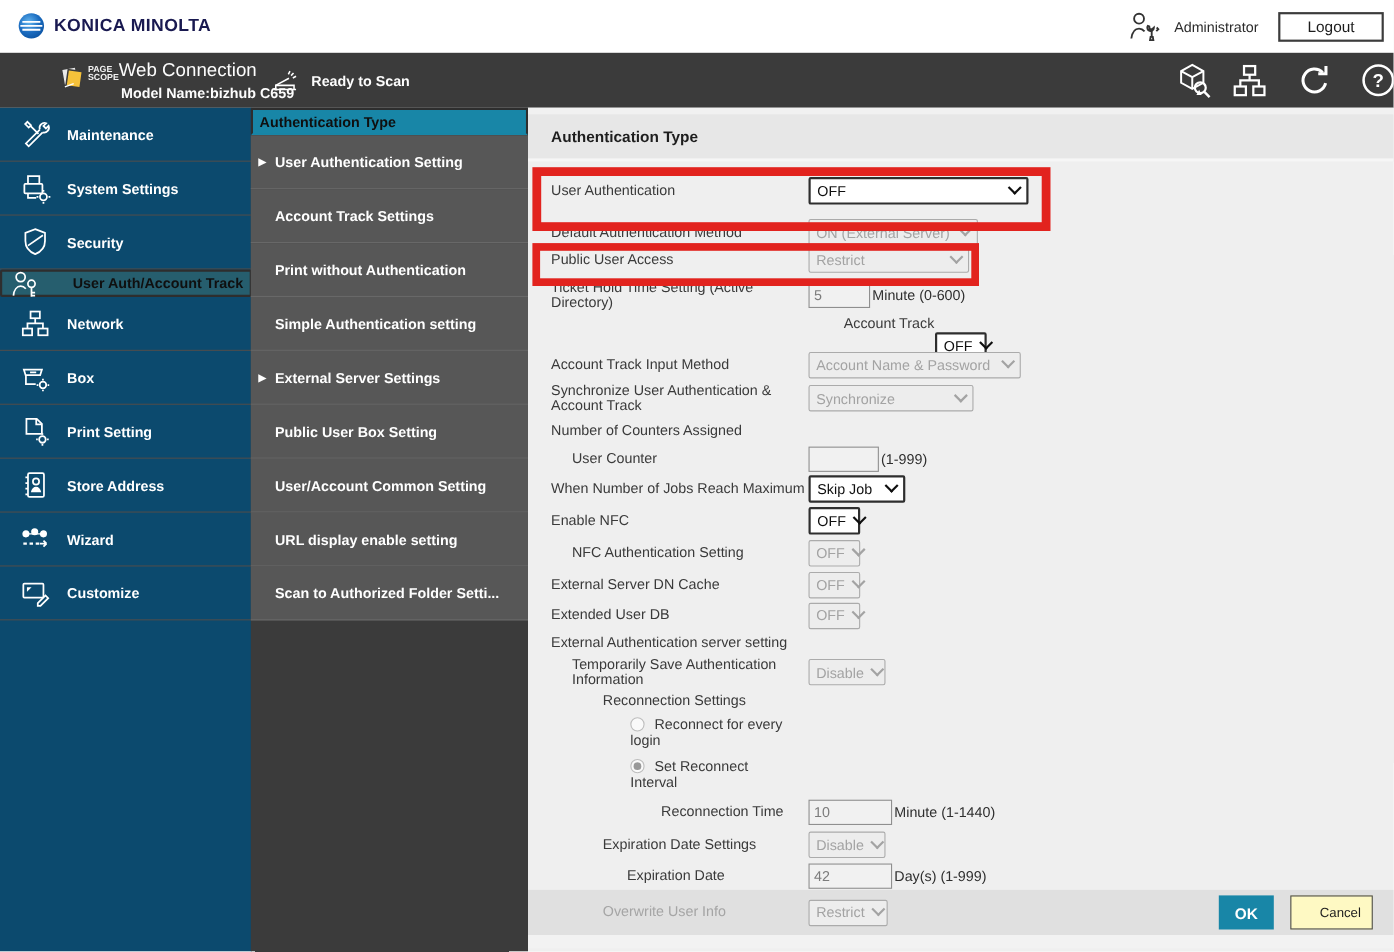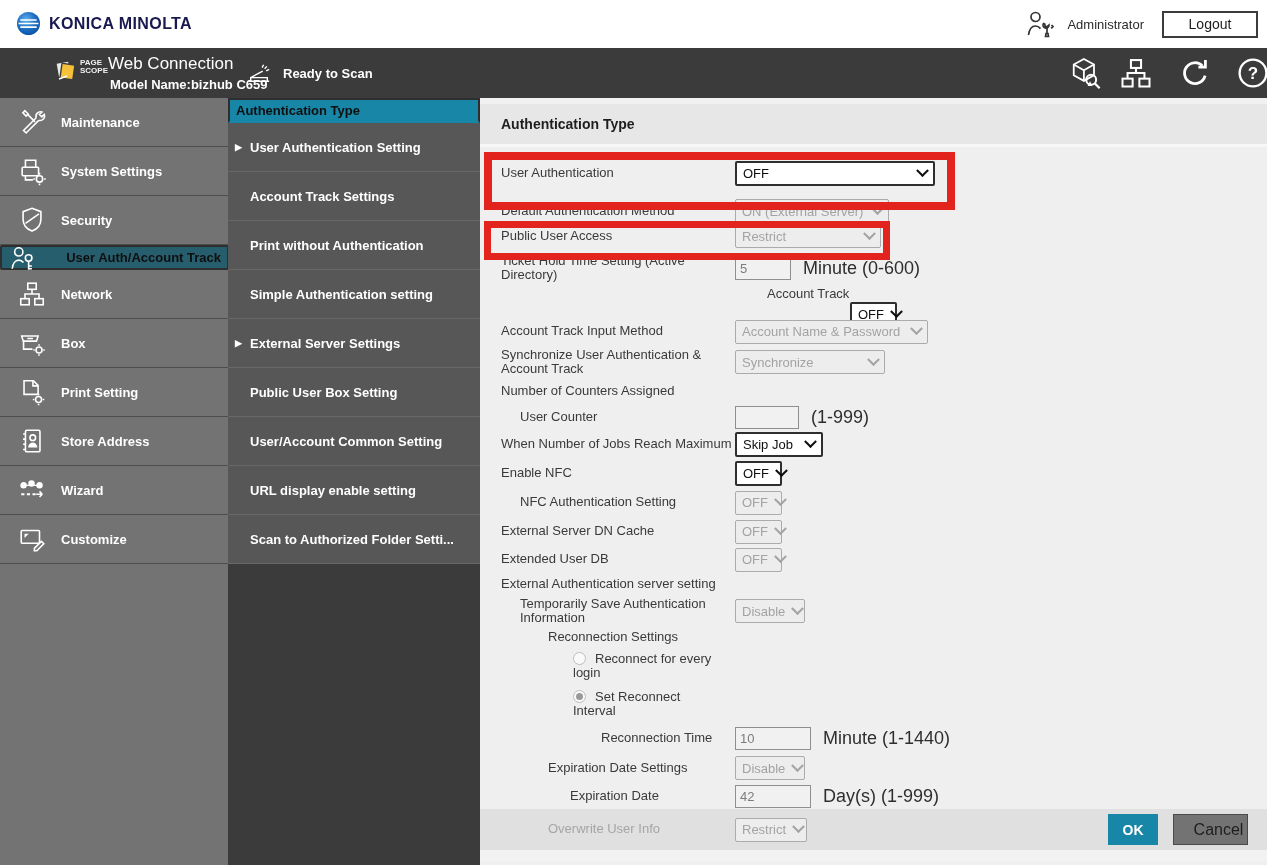--- a/index.html
+++ b/index.html
@@ -21,21 +21,21 @@
   .ps-icon{position:absolute;left:52px;top:7px;}
   .ps-text{position:absolute;left:80px;top:11px;font-size:8px;font-weight:bold;line-height:8px;color:#f2f2f2;}
   .product{position:absolute;left:108px;top:6px;font-size:17px;color:#fdfdfd;}
   .model{position:absolute;left:110px;top:29px;font-size:13px;font-weight:bold;color:#fdfdfd;}
   .status{position:absolute;left:246px;top:13px;display:flex;align-items:center;gap:11px;}
   .status-label{font-size:13px;font-weight:bold;color:#fdfdfd;}
   .appbar-icons{position:absolute;right:-3px;top:7px;display:flex;align-items:center;gap:24px;}
   .caret-up{font-size:8px;color:#fff;align-self:flex-end;margin-left:-18px;margin-bottom:3px;}
 
   
-  .nav{position:absolute;top:98px;left:0;width:229px;bottom:0;background:#737373;}
+  .nav{position:absolute;top:98px;left:0;width:229px;bottom:0;background:#0c4a6e;}
   .nav-item{height:48px;border-bottom:1px solid #4d4d4d;display:flex;align-items:center;
       padding-left:17px;gap:14px;color:#fff;font-weight:bold;font-size:13px;cursor:pointer;}
   .nav-item.sel{background:#265e6e;}
 
   
   .subnav{position:absolute;top:98px;left:228px;width:252px;bottom:0;background:#3b3b3b;}
   .subnav-item{height:48px;border-bottom:1px solid #686868;background:#575757;display:flex;
       align-items:center;padding-left:22px;position:relative;color:#fff;font-weight:bold;
       font-size:13px;cursor:pointer;}
   .subnav-item.sel{background:#1886a7;border-bottom-color:#1886a7;}
@@ -60,33 +60,33 @@
   .chev{width:7px;height:7px;border-right:2px solid currentColor;border-bottom:2px solid currentColor;
       transform:rotate(45deg) translate(-2px,-2px);margin-left:8px;flex-shrink:0;}
   .sel.dis{background:#ededed;border:1px solid #ababab;color:#a3a3a3;height:24px;cursor:default;}
 
   .w-ua{width:200px;}.w-ext{width:154px;}.w-rst{width:146px;}.w-off{width:47px;}
   .w-anp{width:193px;}.w-sync{width:150px;}.w-skip{width:88px;}.w-dis{width:70px;}.w-rst2{width:72px;}
 
   .inp{height:23px;border:1px solid #8f8f8f;background:#f1f1f1;color:#7c7c7c;font-size:13px;
       padding:0 4px;box-sizing:border-box;font-family:inherit;}
   .iw56{width:56px;}.iw64{width:64px;}.iw76{width:76px;}
-  .unit{font-size:18px;color:#2e2e2e;margin-left:12px;white-space:nowrap;}
+  .unit{font-size:13px;color:#2e2e2e;margin-left:2px;white-space:nowrap;}
 
   .radio-lbl{margin-left:93px;width:150px;font-size:13px;color:#3a3a3a;line-height:14px;}
   .radio{display:inline-block;width:13px;height:13px;border-radius:50%;border:1px solid #bdbdbd;
       background:#fafafa;vertical-align:-2px;margin-right:9px;box-sizing:border-box;}
   .radio.on{position:relative;}
   .radio.on::after{content:"";position:absolute;left:2px;top:2px;width:7px;height:7px;border-radius:50%;background:#999;}
 
   .footer{height:41px;background:#e0e0e0;display:flex;align-items:center;position:relative;}
   .btns{position:absolute;right:19px;top:5px;display:flex;gap:15px;}
   .btn-ok{width:50px;height:31px;background:#1886a7;color:#fff;font-weight:bold;font-size:14px;
       display:flex;align-items:center;justify-content:center;cursor:pointer;}
-  .btn-cancel{width:75px;height:31px;background:#737373;border:1px solid #4a4a4a;color:#1e1e1e;font-size:16px;
+  .btn-cancel{width:75px;height:31px;background:#fef9c3;border:1px solid #4a4a4a;color:#1e1e1e;font-size:12px;
       display:flex;align-items:center;justify-content:center;box-sizing:border-box;cursor:pointer;padding-left:16px;}
   .bottom-strip{height:12px;background:#f2f2f2;}
 
   
   .rbox{position:absolute;border-style:solid;border-color:#e2231e;box-sizing:border-box;
       z-index:9;pointer-events:none;}
   .rbox1{left:4px;top:54px;width:471px;height:58px;border-width:8px;}
   .rbox2{left:4px;top:123px;width:406px;height:39px;border-width:7px;}
 </style>
 </head>

